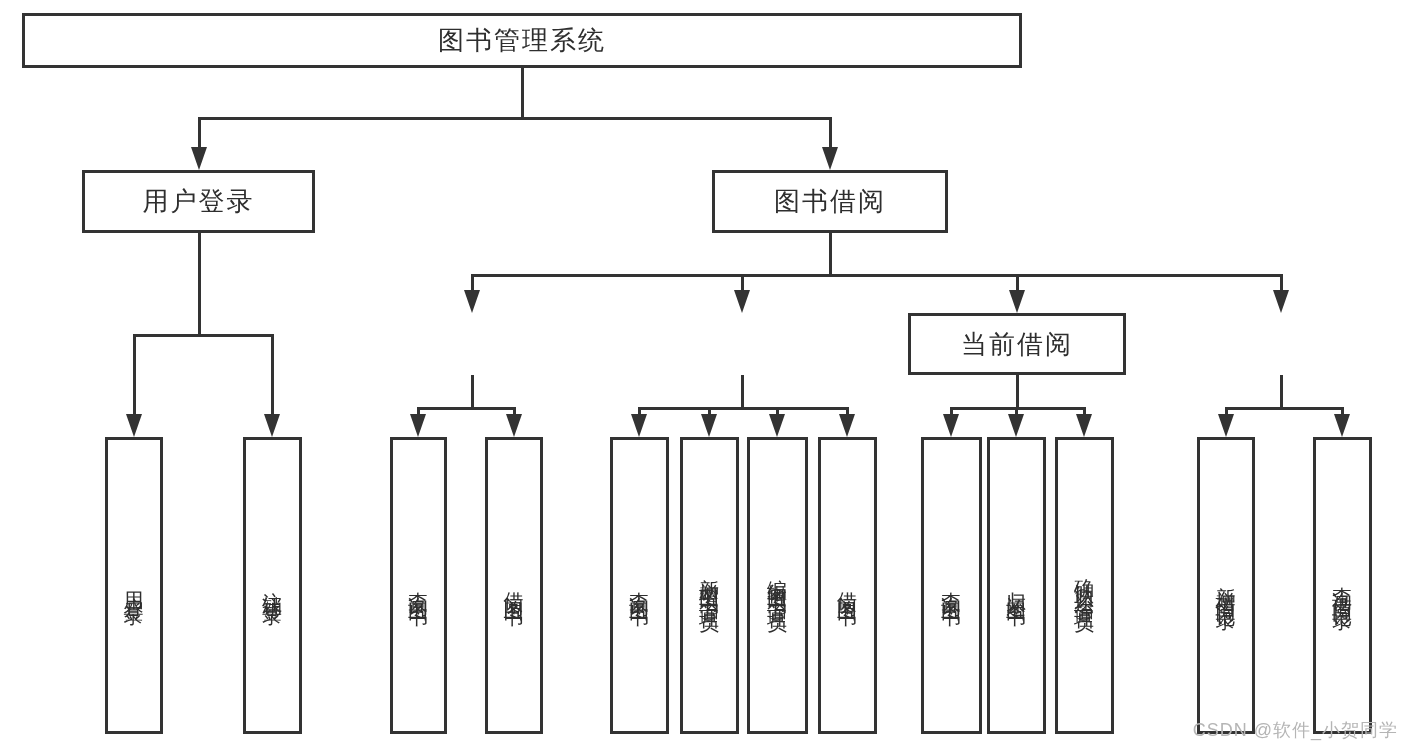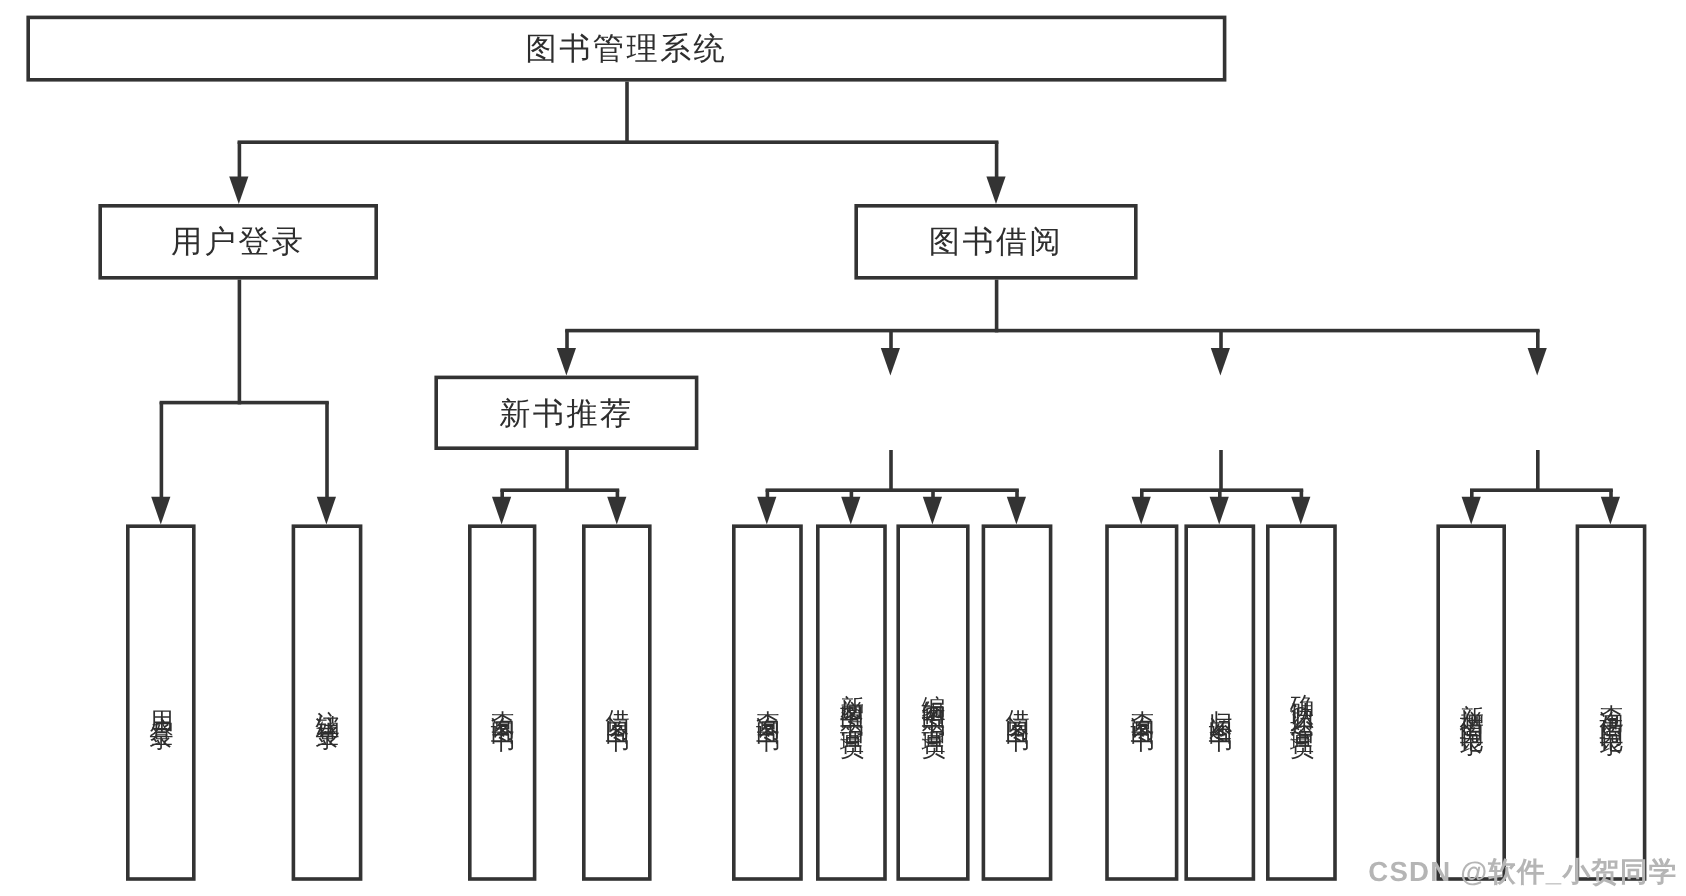--- a/index.html
+++ b/index.html
@@ -46,44 +46,43 @@
     width: 0;
     height: 0;
     border-left: 8px solid transparent;
     border-right: 8px solid transparent;
     border-top: 23px solid var(--line, #333);
   }
   .watermark {
     position: absolute;
     right: 7px;
     bottom: 5px;
-    font-size: 23px;
+    font-size: 18px;
     letter-spacing: 1px;
     color: var(--wm, #b5b5b5);
     white-space: nowrap;
     z-index: 5;
-    font-weight: bold;
   }
 </style>
 </head>
 <body>
 
 <div id="stage">
   <div class="watermark">CSDN @软件_小贺同学</div>
 <div class="node h" style="left: 22px; top: 13px; width: 1000px; height: 55px;">
       <span class="label">图书管理系统</span>
     </div>
     <div class="node h" style="left: 82px; top: 170px; width: 233px; height: 63px;">
       <span class="label">用户登录</span>
     </div>
     <div class="node h" style="left: 712px; top: 170px; width: 236px; height: 63px;">
       <span class="label">图书借阅</span>
     </div>
-    <div class="node h" style="left: 362px; top: 313px; width: 220px; height: 62px;">
-      <span class="label">新书推荐</span>
+    <div class="node h" style="left: 908px; top: 313px; width: 218px; height: 62px;">
+      <span class="label">当前借阅</span>
     </div>
     <div class="node v" style="left: 105px; top: 437px; width: 58px; height: 297px;">
       <span class="label">用户登录</span>
     </div>
     <div class="node v" style="left: 243px; top: 437px; width: 59px; height: 297px;">
       <span class="label">注销登录</span>
     </div>
     <div class="node v" style="left: 390px; top: 437px; width: 57px; height: 297px;">
       <span class="label">查询图书</span>
     </div>

